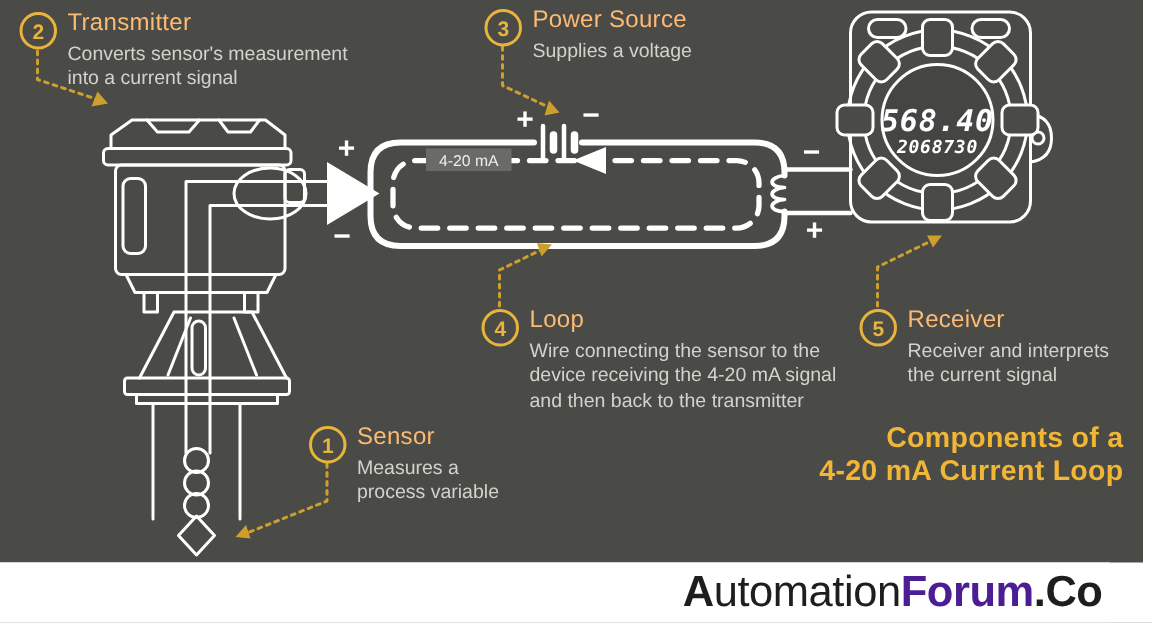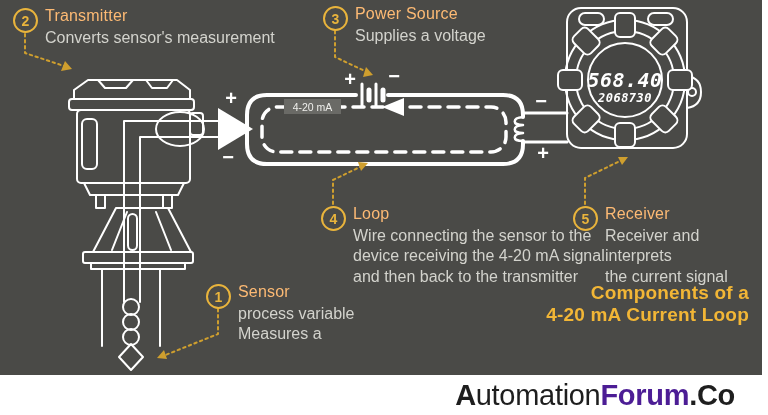--- a/index.html
+++ b/index.html
@@ -13,21 +13,21 @@
   }
   #artwork { position:absolute; left:0; top:0; }
 
   .callout { position:absolute; display:flex; align-items:flex-start; gap:7px; }
   .badge {
     flex:0 0 auto; width:21px; height:21px; border:2.5px solid #e9b43c;
     border-radius:50%; color:#e9b43c; font-weight:bold; font-size:14px;
     display:flex; align-items:center; justify-content:center; line-height:1;
   }
   .c-title { color:#fdba74; font-weight:normal; font-size:16px; line-height:1.05; letter-spacing:0.2px; }
-  .c-desc  { color:#d3d3cd; font-size:16px; line-height:1.28; margin-top:3px; }
+  .c-desc  { color:#d3d3cd; font-size:13px; line-height:1.28; margin-top:3px; }
 
   #main-title {
     position:absolute; right:13px; top:282px; text-align:right;
     color:#f2b636; font-weight:bold; font-size:19px; line-height:1.18;
     letter-spacing:0.2px;
   }
 
   #footer {
     position:absolute; left:0; top:375px; width:740px; height:40px;
     background:#ffffff; display:flex; align-items:center; justify-content:flex-end;
@@ -162,20 +162,21 @@
     </svg>
 
     <div class="callout" style="left:13px; top:8px;">
       <div class="badge">
           <span>2</span>
         </div>
       <div>
         <div class="c-title">Transmitter</div>
         <div class="c-desc">
           <div>Converts sensor's measurement</div>
+          <div>into a current signal</div>
         </div>
       </div>
     </div>
 
     <div class="callout" style="left:323px; top:6px;">
       <div class="badge">
           <span>3</span>
         </div>
       <div>
         <div class="c-title">Power Source</div>
@@ -212,22 +213,22 @@
       </div>
     </div>
 
     <div class="callout" style="left:206px; top:284px;">
       <div class="badge">
           <span>1</span>
         </div>
       <div>
         <div class="c-title">Sensor</div>
         <div class="c-desc">
+          <div>Measures a</div>
           <div>process variable</div>
-          <div>Measures a</div>
         </div>
       </div>
     </div>
 
     <div id="main-title">
       <div>Components of a</div>
       <div>4-20 mA Current Loop</div>
     </div>
   </div>
 

